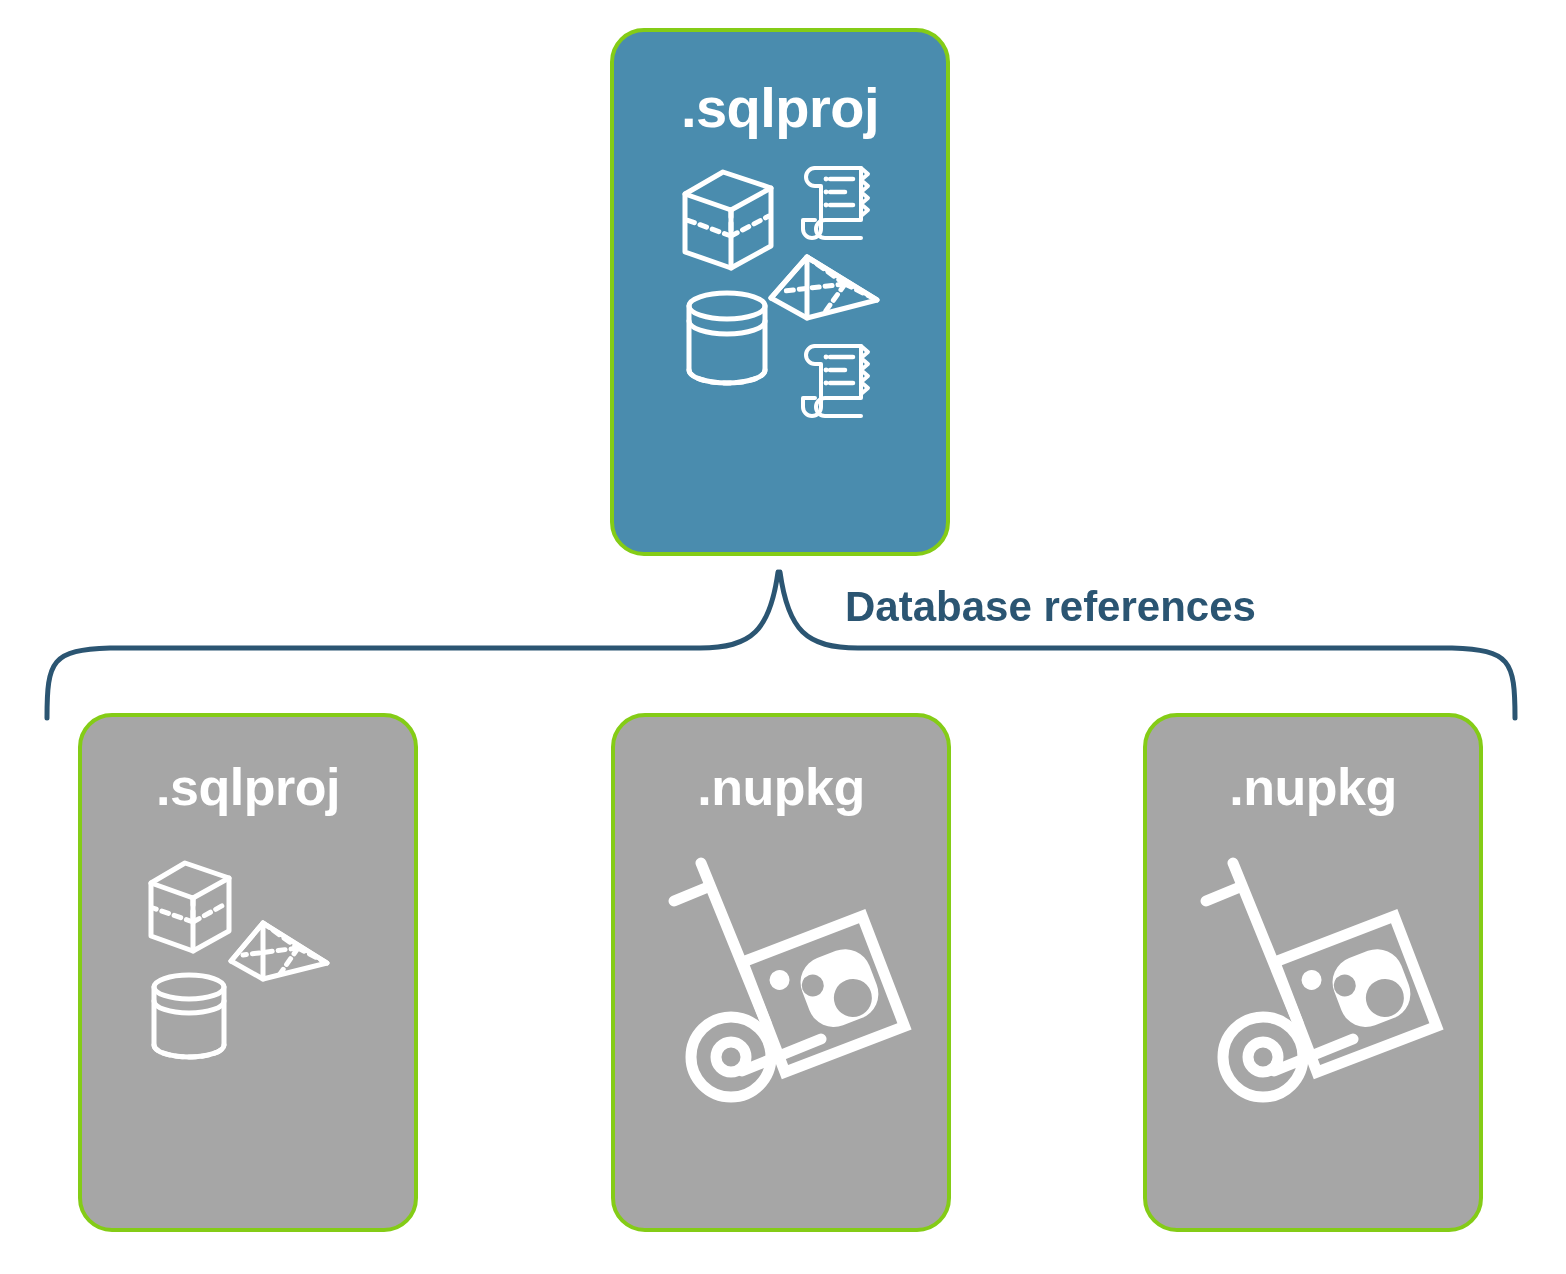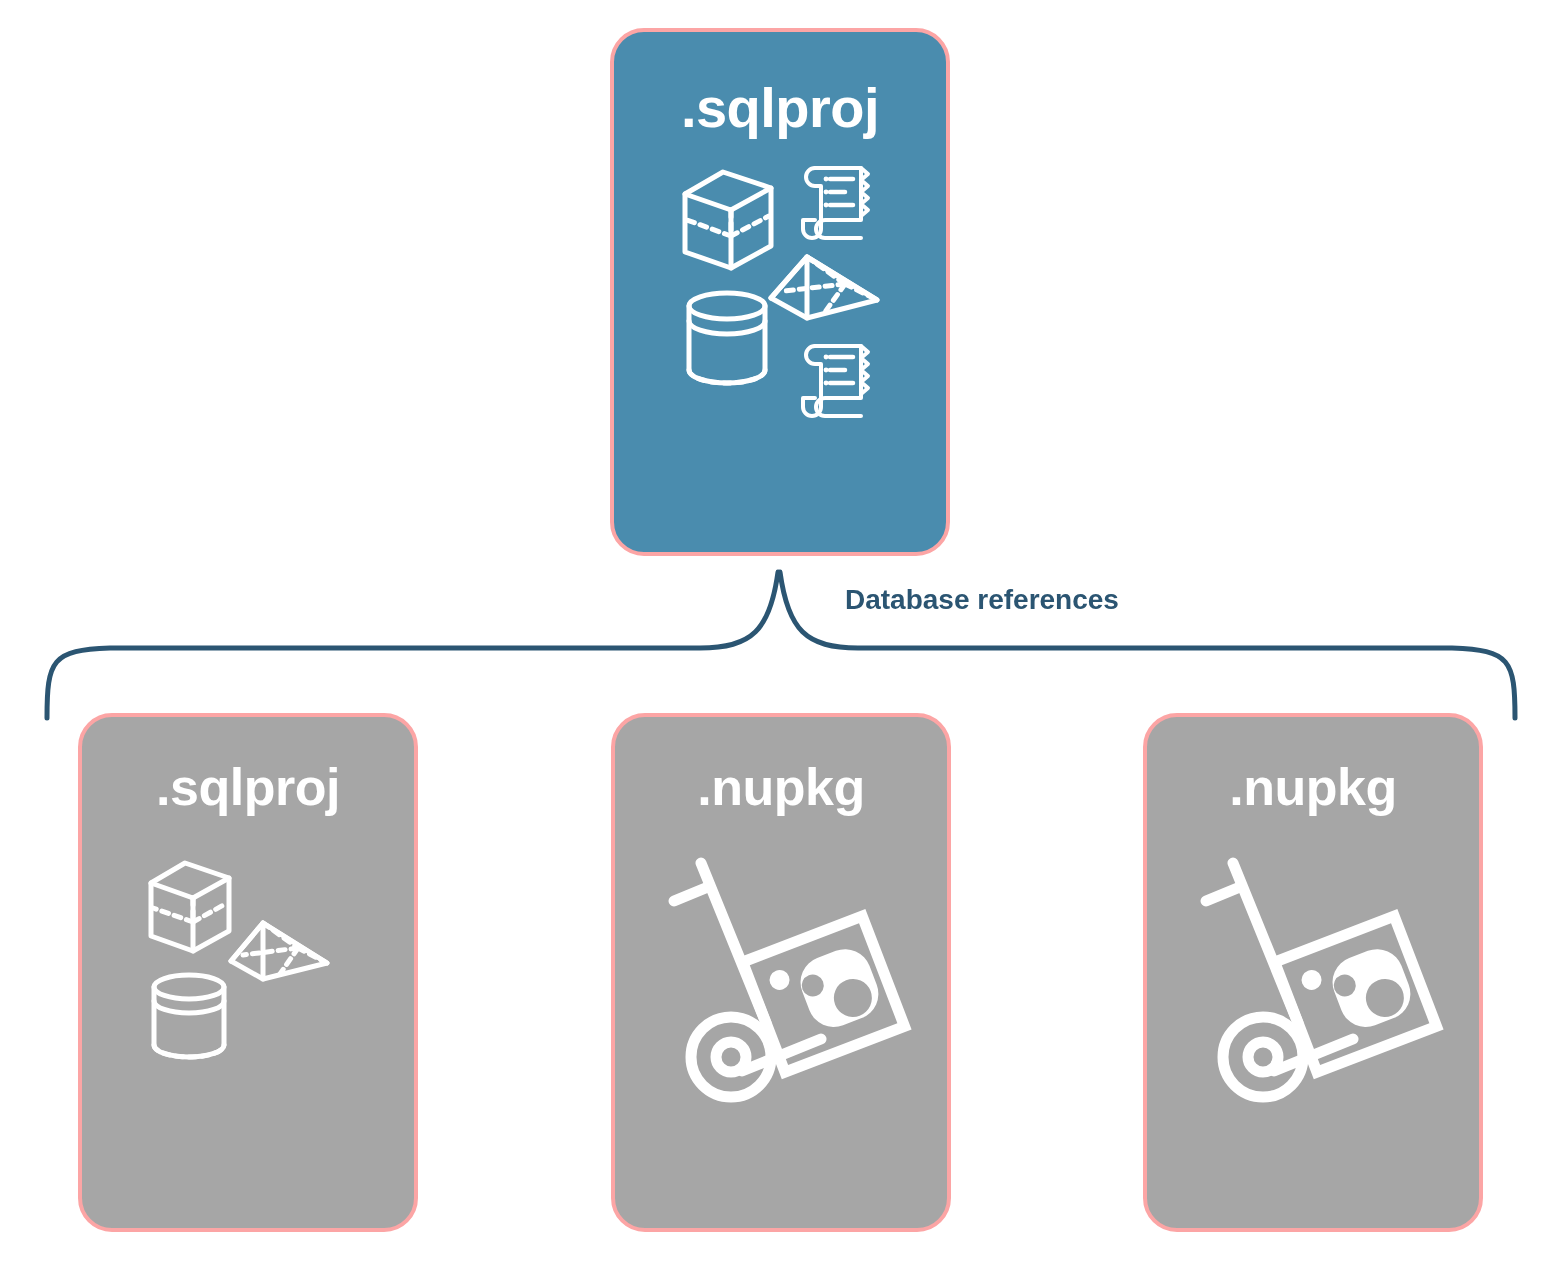--- a/index.html
+++ b/index.html
@@ -16,21 +16,21 @@
   }
   #stage {
     position: absolute;
     left: 0; top: 0;
     width: 1566px;
     height: 1274px;
   }
   .node {
     position: absolute;
     box-sizing: border-box;
-    border: 4px solid #fca5a5;
+    border: 4px solid #84cc16;
     border-radius: 34px;
     display: flex;
     flex-direction: column;
     align-items: center;
   }
   .node-title {
     color: #ffffff;
     font-weight: bold;
     letter-spacing: -0.5px;
     line-height: 1;
@@ -77,21 +77,21 @@
     position: absolute;
     left: 0; top: 0;
     width: 1566px;
     height: 1274px;
     pointer-events: none;
   }
   #brace-label {
     position: absolute;
     left: 845px;
     top: 586px;
-    font-size: 28px;
+    font-size: 42px;
     font-weight: bold;
     color: #2b5572;
     white-space: nowrap;
     line-height: 1;
     user-select: none;
     text-align: right;
   }
   svg { display: block; overflow: visible; }
 </style>
 </head>

